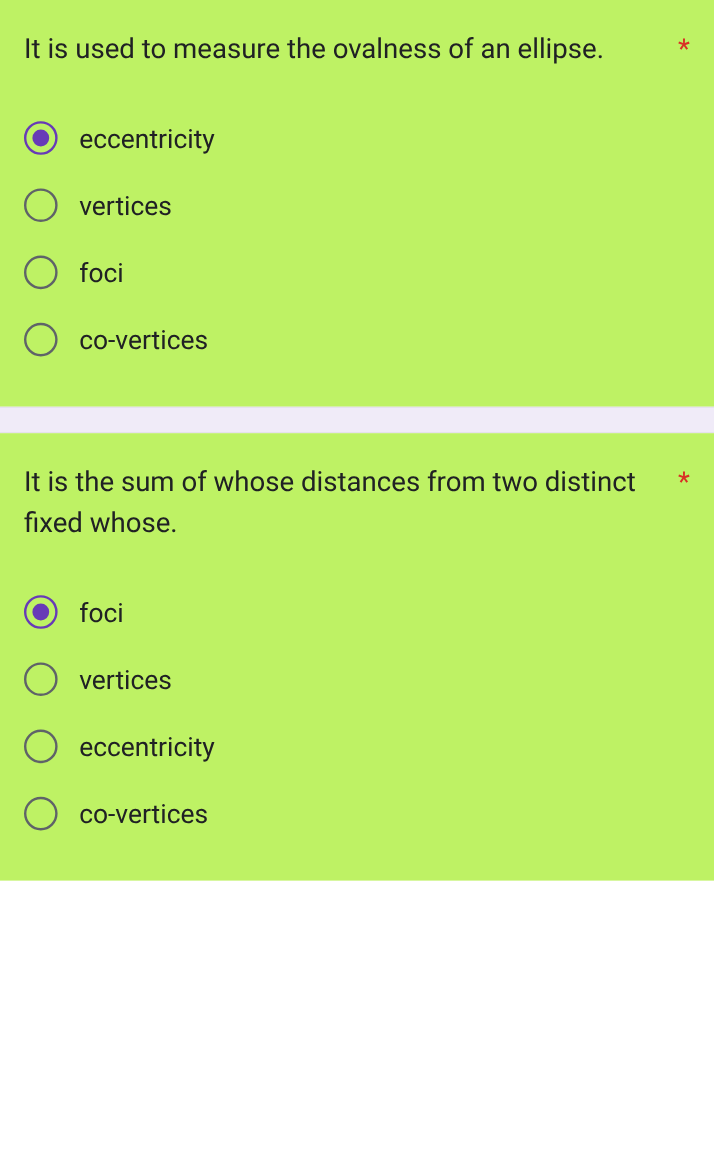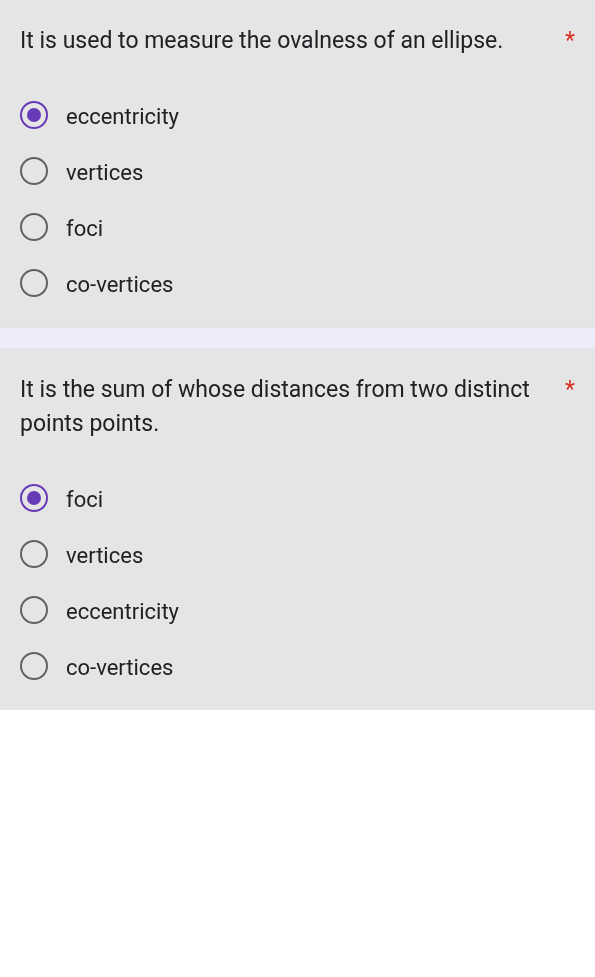--- a/index.html
+++ b/index.html
@@ -6,22 +6,22 @@
     box-sizing: border-box;
     margin: 0;
     padding: 0;
   }
   body {
     font-family: Roboto, Arial, sans-serif;
     background: #fff;
     width: 595px;
   }
   .question-block {
-    padding: 24px 20px 16px 20px;
-    background: #e5e5e5;
+    padding: 24px 20px 28px 20px;
+    background: #bef264;
   }
   .question-text {
     font-size: 23px;
     color: #202124;
     line-height: 1.5;
     margin-bottom: 28px;
     position: relative;
   }
   .required-asterisk {
     color: #d93025;
@@ -97,21 +97,21 @@
   <div class="option-row">
     <span class="radio"></span>
     <span class="option-label">co-vertices</span>
   </div>
 </div>
 
 <div class="divider"></div>
 
 <div class="question-block">
   <div class="question-text">
-    <span class="question-text-inner">It is the sum of whose distances from two distinct points points.</span>
+    <span class="question-text-inner">It is the sum of whose distances from two distinct fixed whose.</span>
     <span class="required-asterisk">*</span>
   </div>
   <div class="option-row">
     <span class="radio selected"></span>
     <span class="option-label">foci</span>
   </div>
   <div class="option-row">
     <span class="radio"></span>
     <span class="option-label">vertices</span>
   </div>

